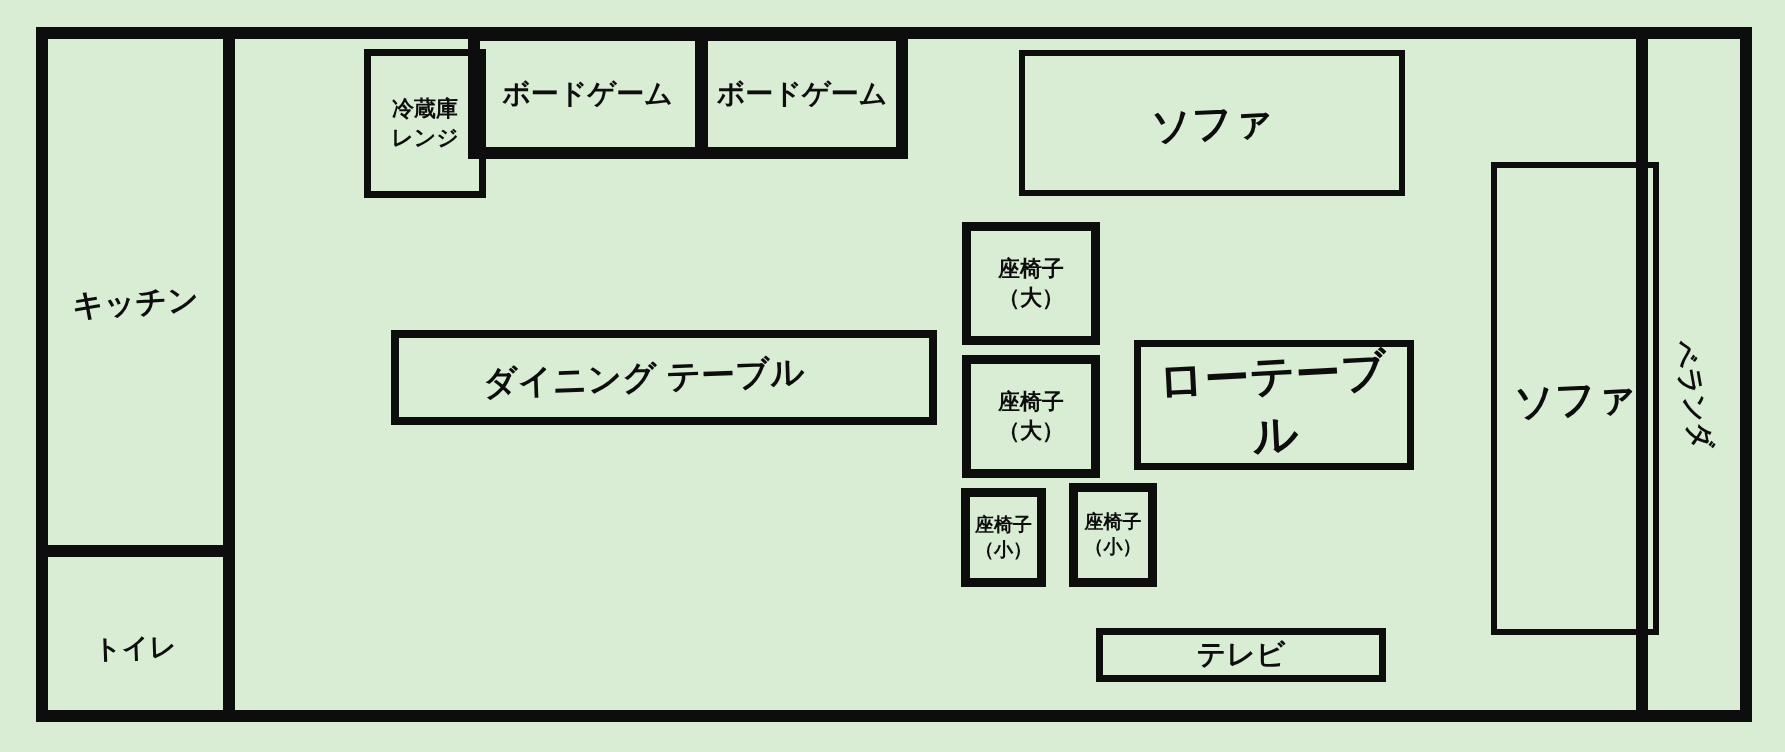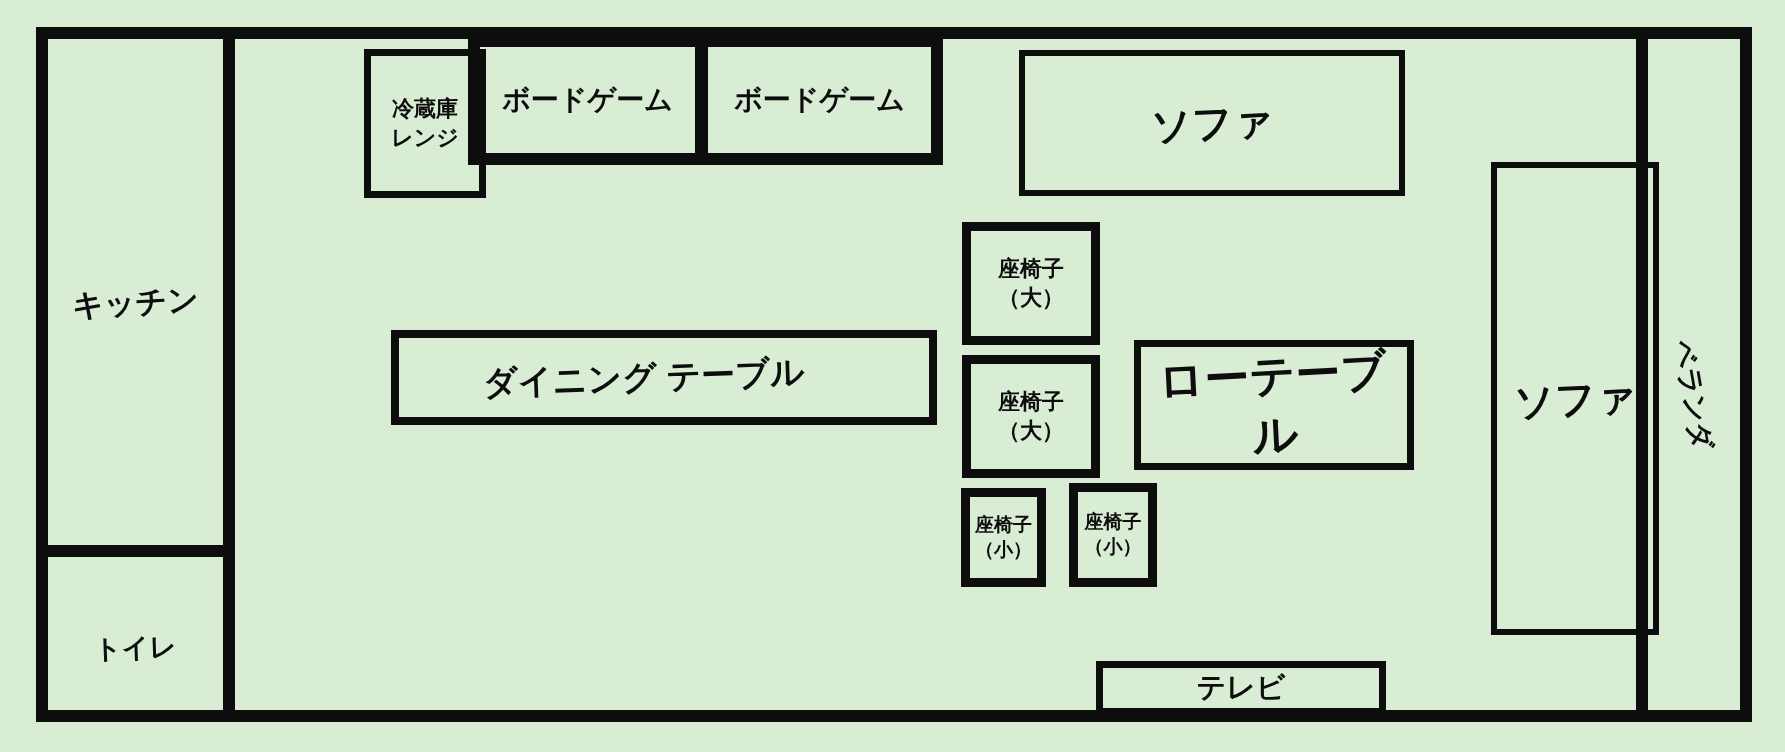--- a/index.html
+++ b/index.html
@@ -29,37 +29,37 @@
     white-space:nowrap;
   }
   
   .outer-wall{left:36px;top:27px;width:1716px;height:695px;background:transparent;border:12px solid #0d0d0d;box-sizing:border-box;}
   .kitchen-wall{left:223px;top:27px;width:12px;height:695px;}
   .toilet-divider{left:36px;top:545px;width:199px;height:12px;}
   .veranda-wall{left:1636px;top:27px;width:12px;height:695px;}
   
   .fridge{left:330px;top:49px;width:122px;height:149px;border-width:7px;font-size:22px;}
   .boardgame-container{
-    position:absolute;left:468px;top:35px;width:475px;height:130px;
+    position:absolute;left:468px;top:29px;width:440px;height:130px;
     box-sizing:border-box;border:12px solid #0d0d0d;
     display:flex;align-items:stretch;justify-content:flex-end;
   }
   .bg-cell{flex:0 0 auto;display:flex;align-items:center;justify-content:center;font-weight:bold;font-size:28px;}
   .bg-cell.left{width:215px;}
   .bg-cell.right{flex:1 1 auto;}
   .bg-divider{flex:0 0 13px;background:#0d0d0d;}
   .sofa-top{left:985px;top:50px;width:386px;height:146px;border-width:6px;font-size:40px;}
   .sofa-right{left:1457px;top:162px;width:168px;height:473px;border-width:6px;font-size:40px;}
   .dining{left:357px;top:330px;width:546px;height:95px;border-width:8px;font-size:34px;padding-right:40px;}
   .chair-l1{left:928px;top:222px;width:138px;height:123px;border-width:9px;font-size:22px;}
   .chair-l2{left:928px;top:355px;width:138px;height:123px;border-width:9px;font-size:22px;}
   .low-table{left:1100px;top:340px;width:280px;height:130px;border-width:7px;font-size:45px;}
   .chair-s1{left:927px;top:488px;width:85px;height:99px;border-width:9px;font-size:19px;}
   .chair-s2{left:1035px;top:483px;width:88px;height:104px;border-width:9px;font-size:19px;}
-  .tv{left:1062px;top:661px;width:290px;height:54px;border-width:7px;font-size:29px;}
+  .tv{left:1062px;top:628px;width:290px;height:54px;border-width:7px;font-size:29px;}
   
   .kitchen-label{left:48px;top:282px;width:175px;font-size:31px;transform:rotate(-3deg);}
   .toilet-label{left:48px;top:630px;width:175px;font-size:27px;transform:rotate(-2deg);}
   .veranda-label{left:1693px;top:395px;font-size:27px;transform:translate(-50%,-50%) rotate(80deg);transform-origin:center;}
   
   .tilt-1{transform:rotate(-3deg);}
   .tilt-2{transform:rotate(-2deg);}
 </style>
 </head>
 <body>

